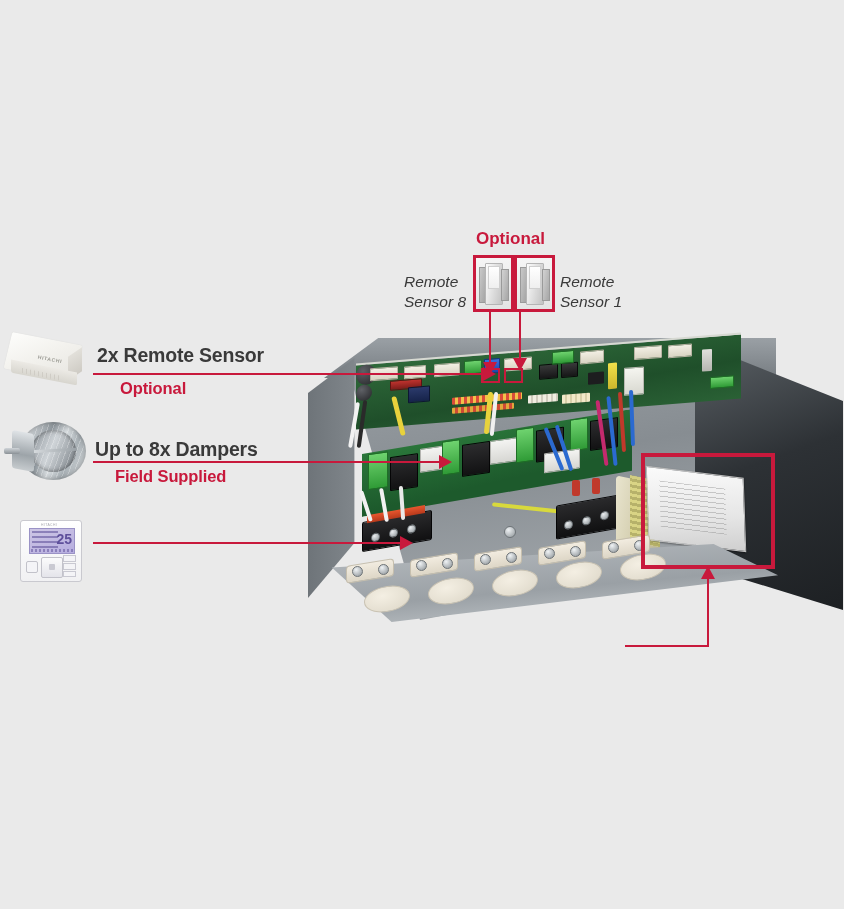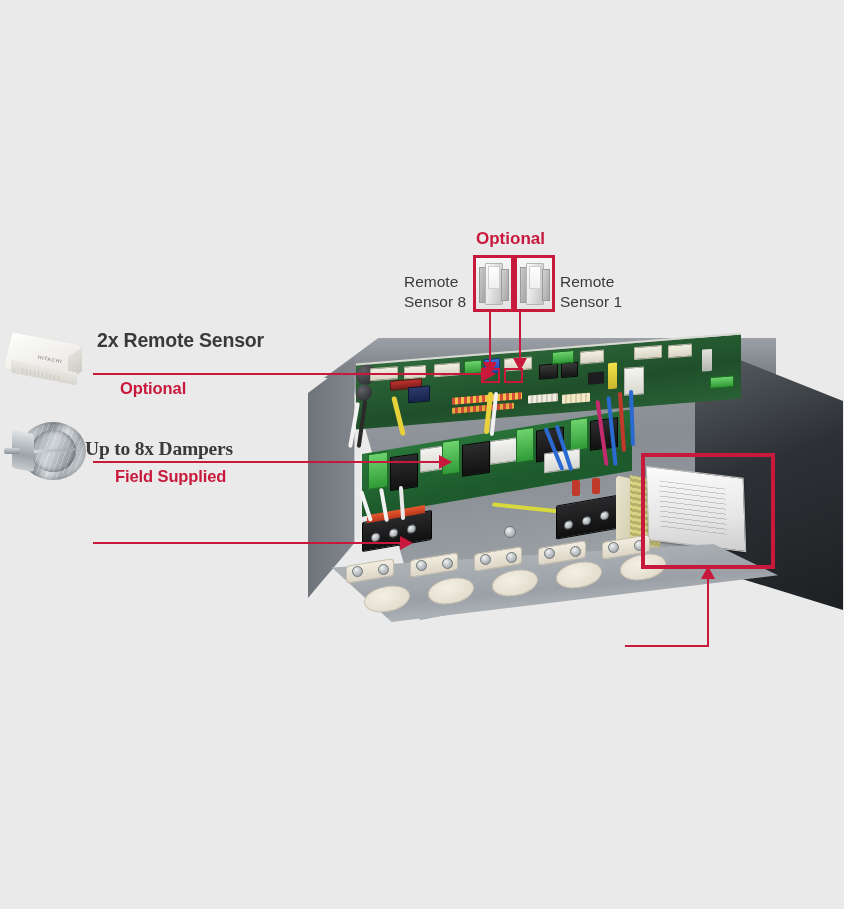--- a/index.html
+++ b/index.html
@@ -68,21 +68,21 @@
     position:absolute;right:6%;top:22%;width:18%;height:58%;
     background:linear-gradient(100deg,#d2d2d2,#a6a6a6);
     border:1px solid #9a9a9a;
   }
   .conn-slot{
     position:absolute;left:34%;top:16%;width:28%;height:40%;
     background:linear-gradient(180deg,#ffffff,#efefef);
     border:1px solid #cfcfcf;
   }
 
-  .side-label{color:#3a3a3a;font-size:15.5px;line-height:20px;white-space:nowrap;}
+  .side-label{color:#3a3a3a;font-size:15.5px;line-height:20px;white-space:nowrap;font-style:italic;}
 
   
   .thumb{position:absolute;}
 
   
   #thumb-sensor{left:2px;top:332px;width:88px;height:62px;}
   #thumb-sensor .top{
     position:absolute;left:6px;top:6px;width:70px;height:38px;
     background:linear-gradient(145deg,#fdfdfb 0%,#f3f2ee 45%,#e6e5e0 100%);
     transform:skewY(11deg) skewX(-13deg);
@@ -454,38 +454,51 @@
   <div style="position:absolute;left:481px;top:368px;width:19px;height:15px;border:2px solid #c8193c;box-sizing:border-box;"></div>
   <div style="position:absolute;left:504px;top:368px;width:19px;height:15px;border:2px solid #c8193c;box-sizing:border-box;"></div>
 
   <div class="thumb" id="thumb-sensor">
     <div class="top"></div>
       <div class="side"></div>
       <div class="front"></div>
     <div class="brand">HITACHI</div>
       <div class="vent"></div>
   </div>
-  <div class="abs heading" style="left:97px;top:329px;">2x Remote Sensor</div>
+  <div class="abs heading" style="left:97px;top:344px;">2x Remote Sensor</div>
   <div class="redline" style="left:93px;top:373px;width:392px;"></div>
   <div class="arrow-r" style="left:483px;top:367px;"></div>
   <div class="abs sub" style="left:120px;top:379px;">Optional</div>
 
   <div class="thumb" id="thumb-damper">
     <div class="ring-out"></div>
       <div class="ring-in"></div>
       <div class="ribs"></div>
     <div class="blade"></div>
       <div class="collar"></div>
       <div class="shaft"></div>
   </div>
-  <div class="abs heading" style="left:85px;top:438px;font-family:Liberation Serif, serif;">Up to 8x Dampers</div>
+  <div class="abs heading" style="left:95px;top:438px;">Up to 8x Dampers</div>
   <div class="redline" style="left:93px;top:461px;width:348px;"></div>
   <div class="arrow-r" style="left:439px;top:455px;"></div>
   <div class="abs sub" style="left:99px;top:467px;margin-left:16px;">Field Supplied</div>
 
+  <div class="thumb" id="thumb-zone">
+    <div class="tbrand">HITACHI</div>
+    <div class="lcd">
+      <div class="rows"></div>
+      <div class="big">25</div>
+      <div class="bar"></div>
+    </div>
+    <div class="btnL"></div>
+    <div class="dpad"></div>
+    <div class="btnR1"></div>
+    <div class="btnR2"></div>
+    <div class="btnR3"></div>
+  </div>
   <div class="redline" style="left:93px;top:542px;width:309px;"></div>
   <div class="arrow-r" style="left:400px;top:536px;"></div>
 
   <div id="hl-xfmr"></div>
   <div class="redline-v" style="left:707px;top:569px;height:78px;"></div>
   <div class="arrow-u" style="left:701px;top:566px;"></div>
   <div class="redline" style="left:625px;top:645px;width:84px;"></div>
 
 </div>
 

